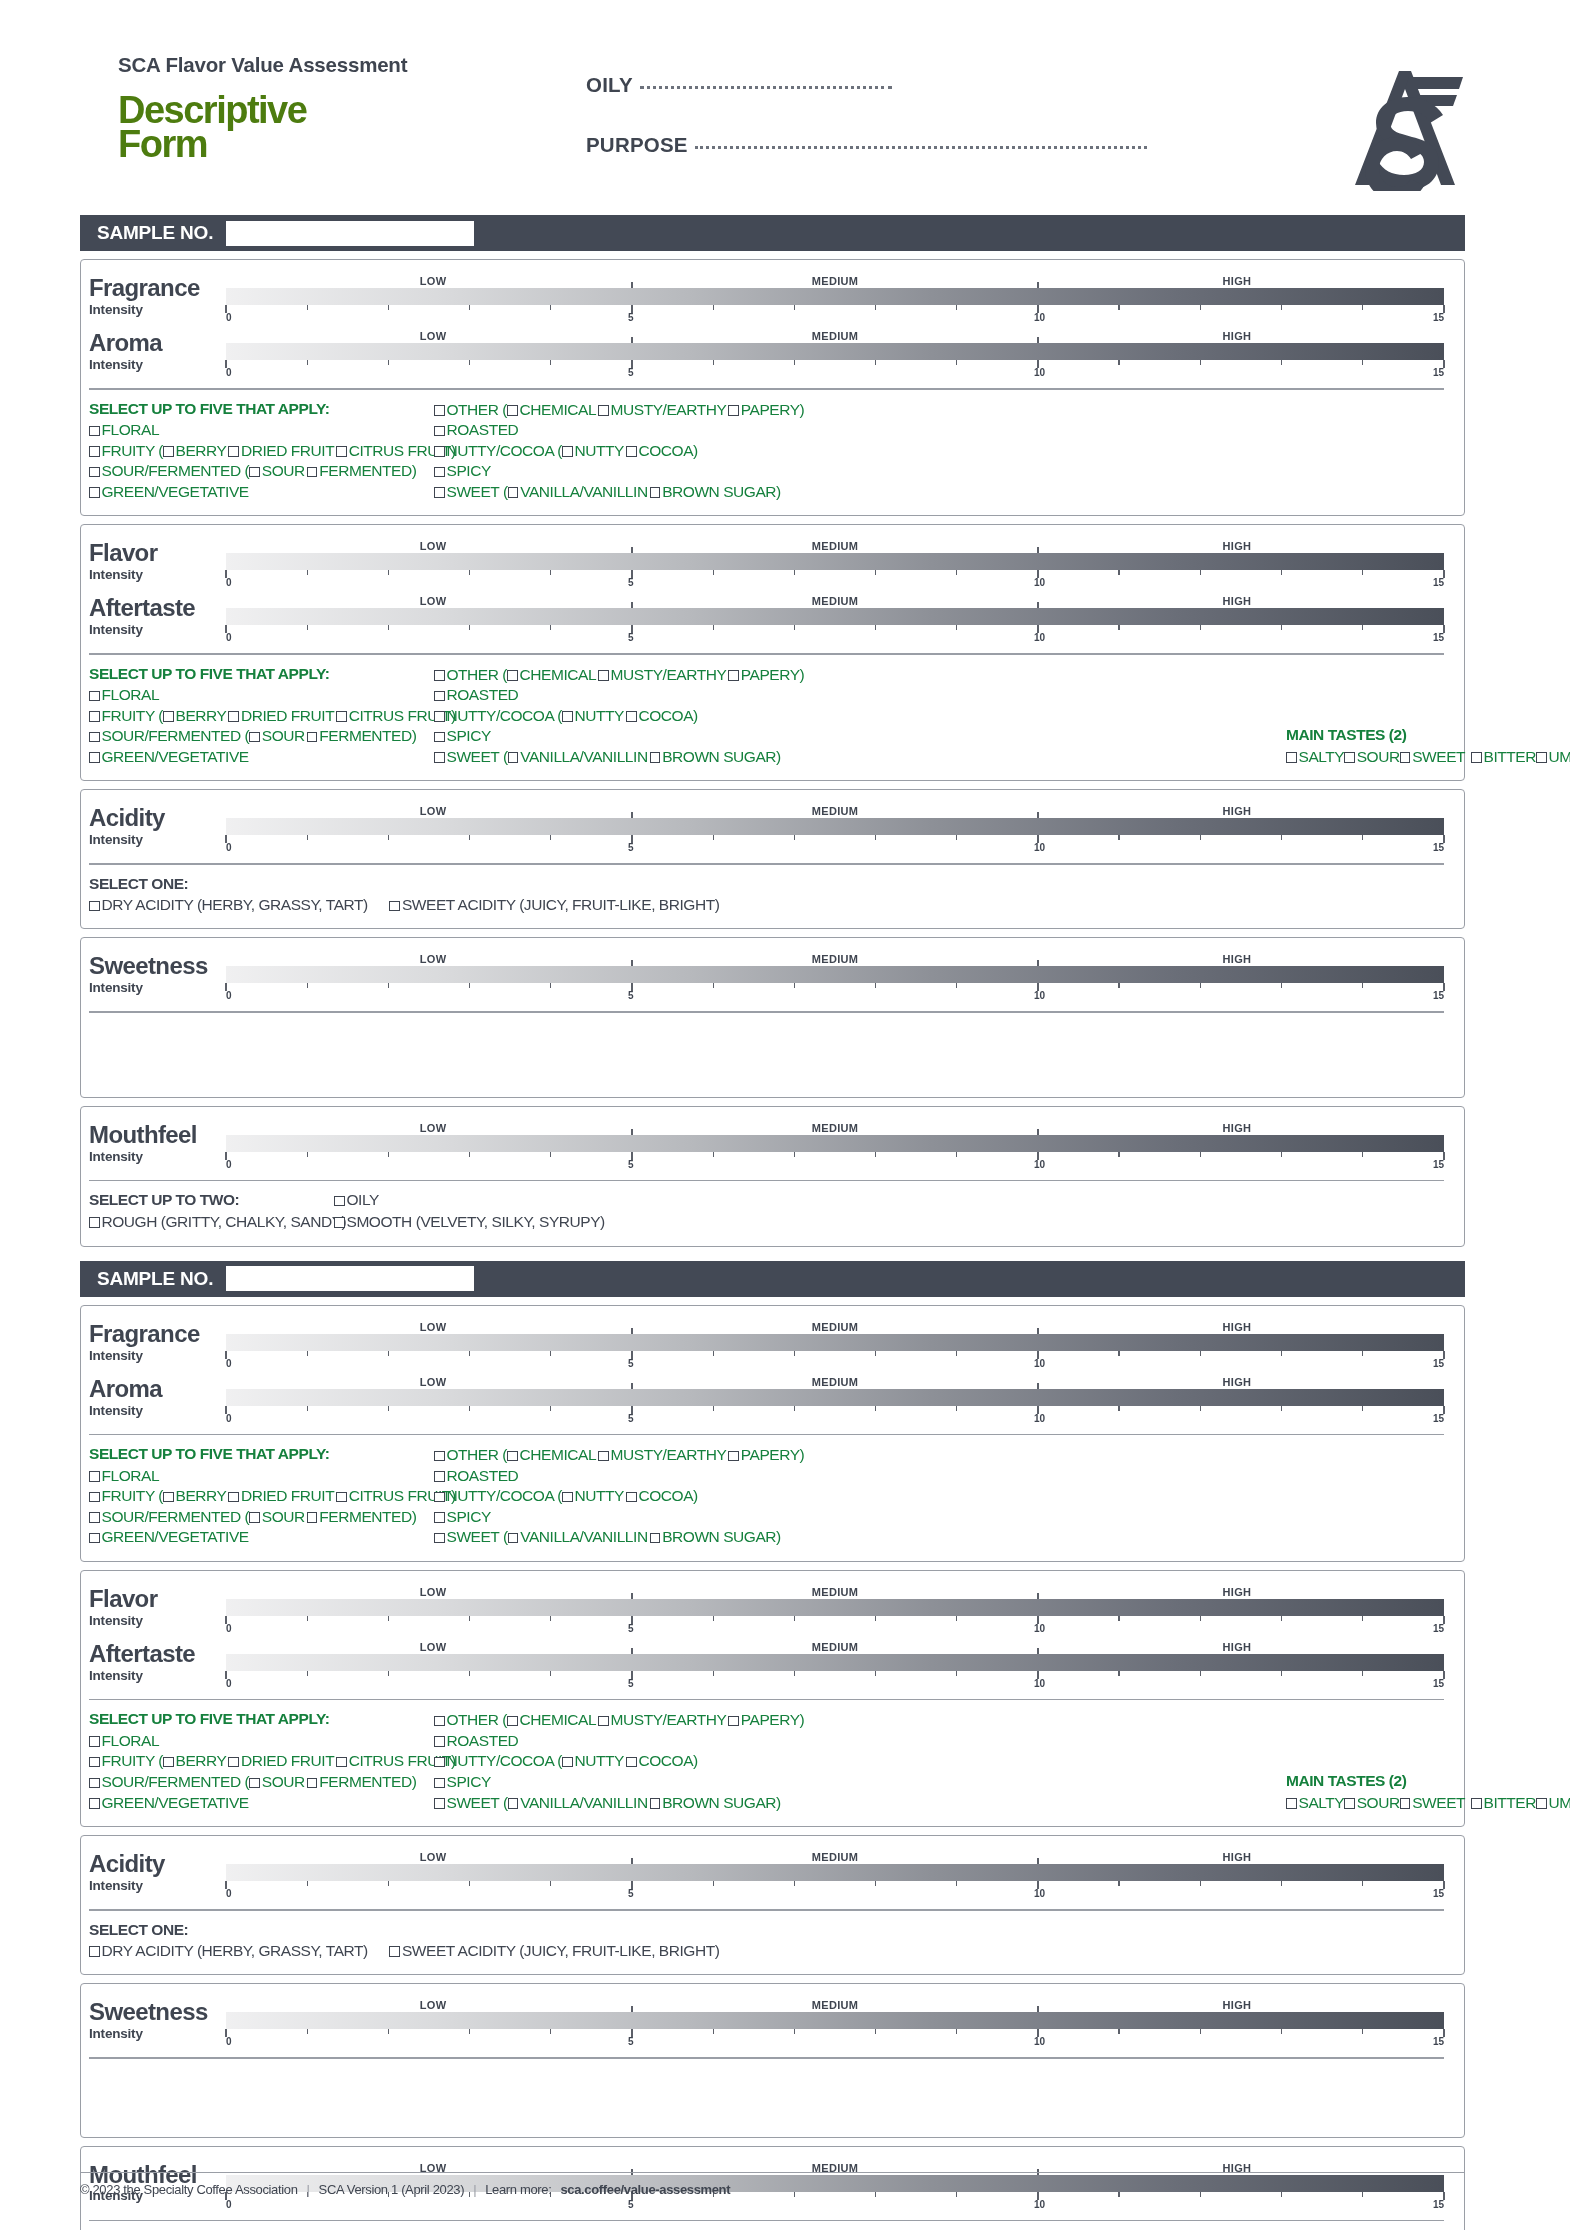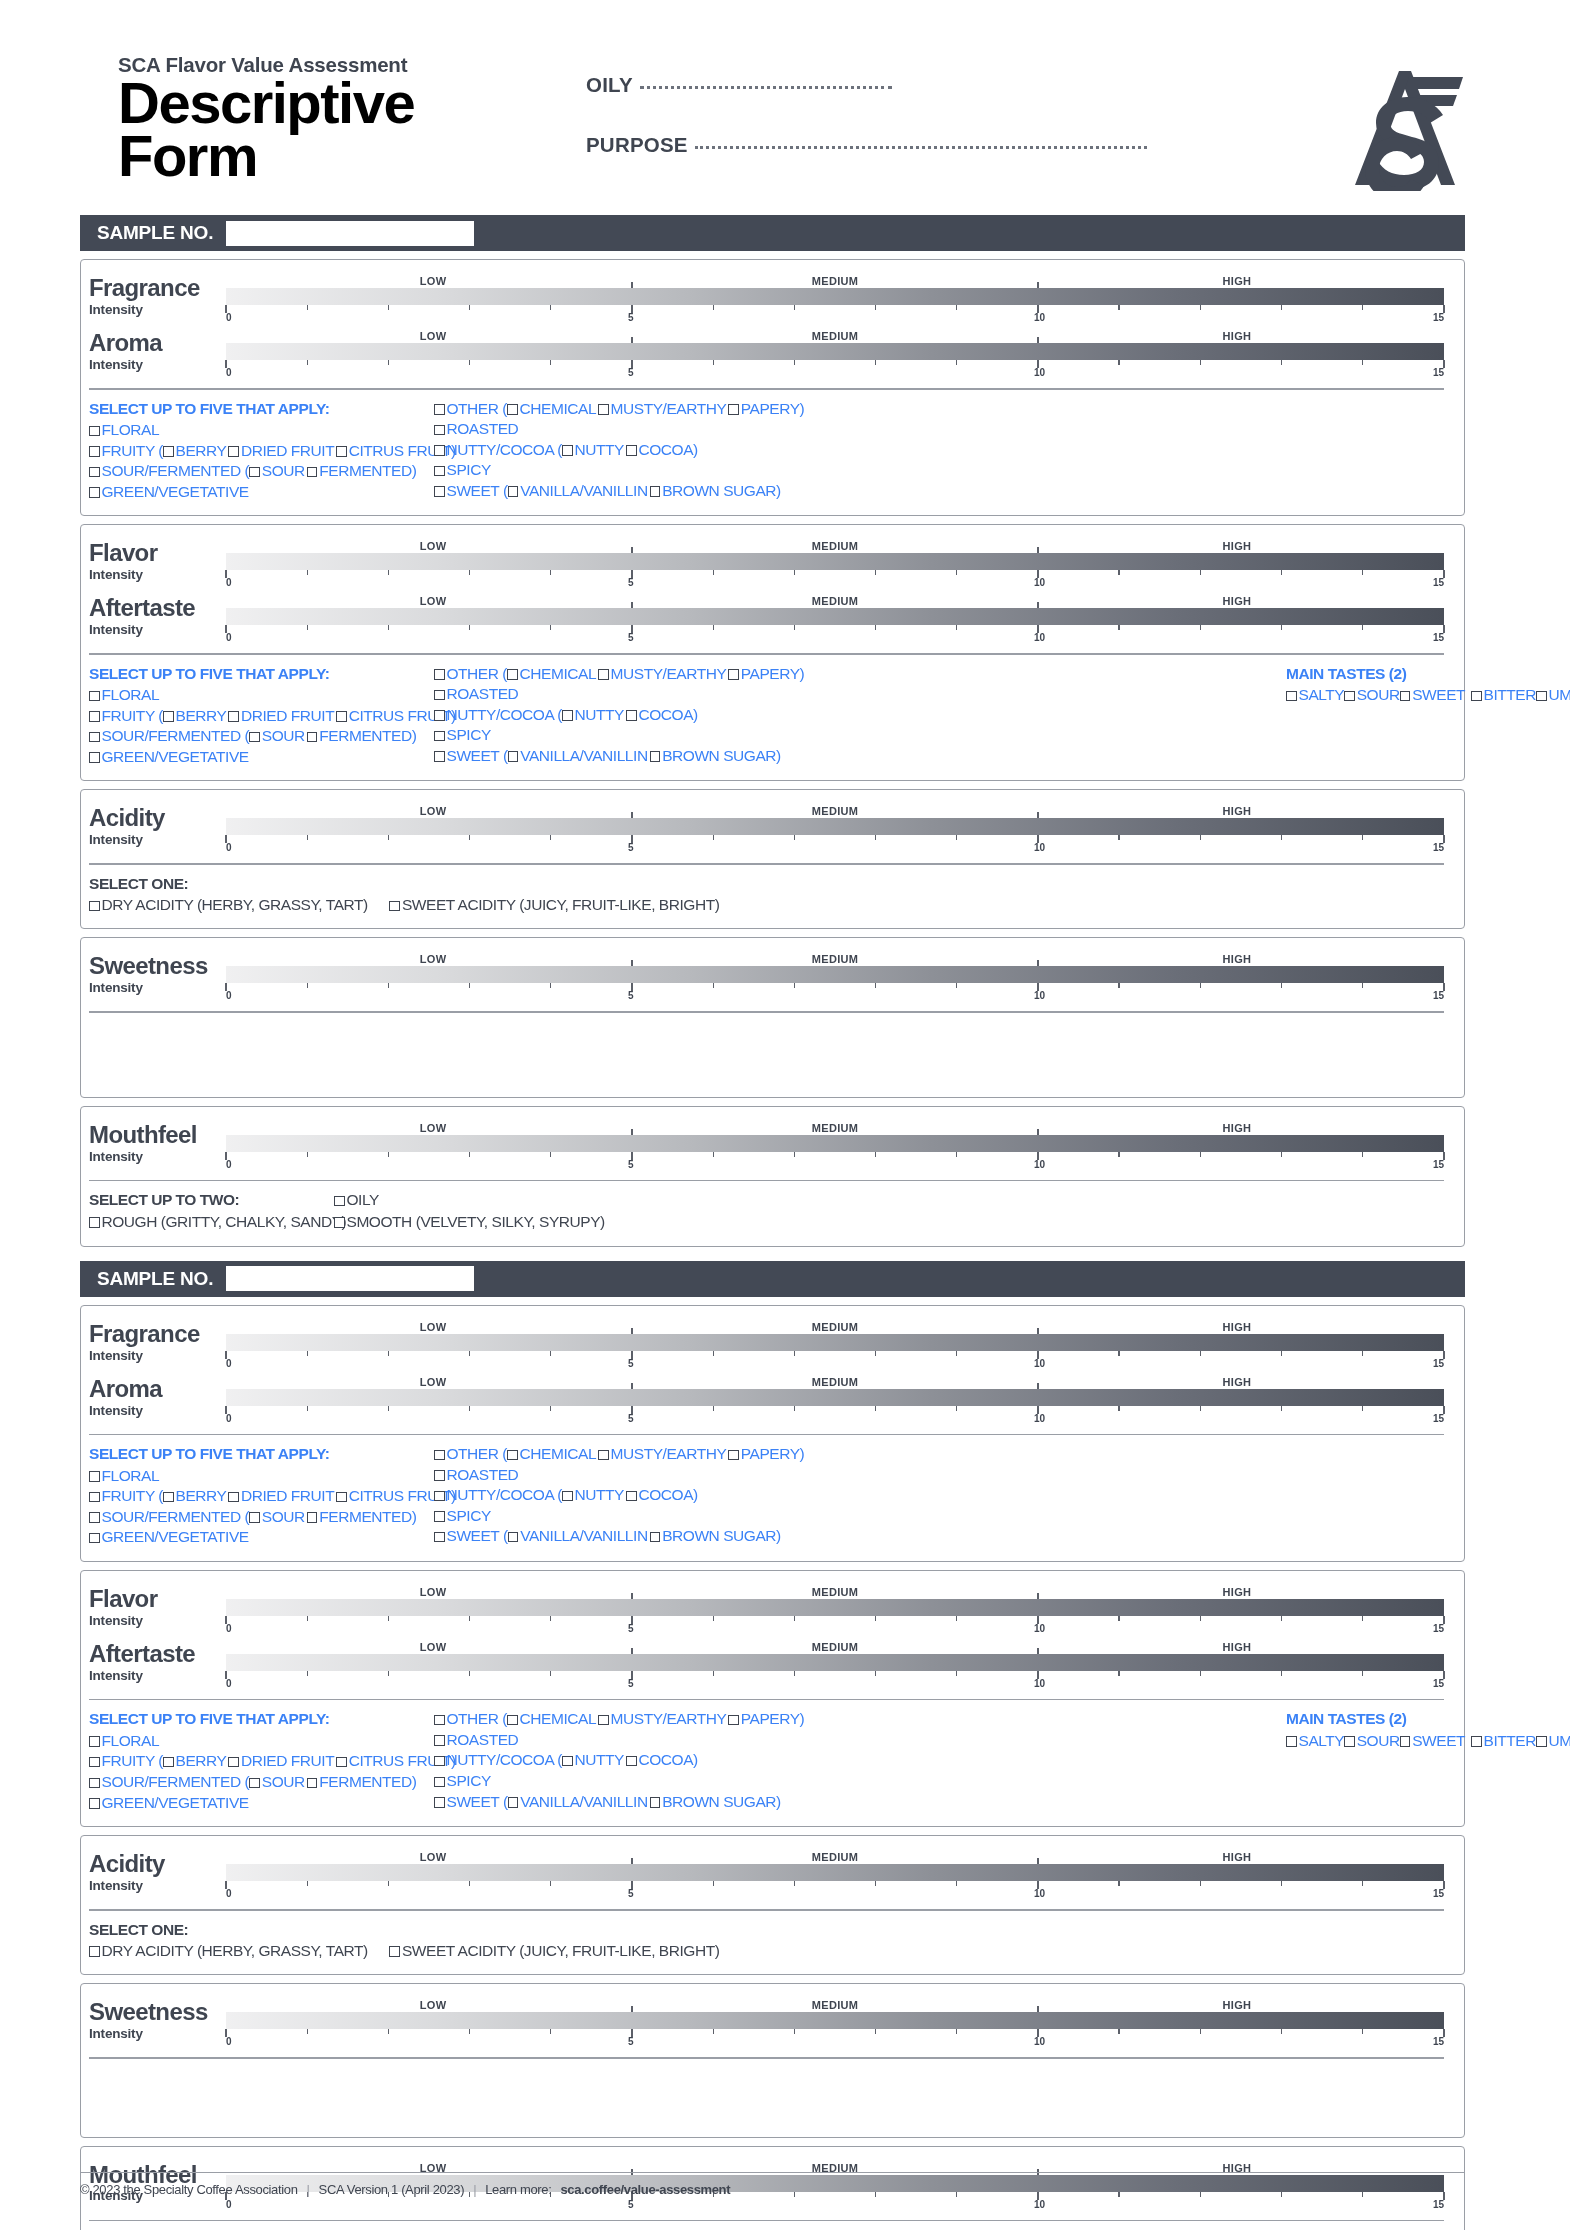--- a/index.html
+++ b/index.html
@@ -26,25 +26,26 @@
   }
   .header-left { width: 420px; flex: none; }
   .kicker {
     font-size: 20.5px;
     font-weight: bold;
     letter-spacing: -0.2px;
     color: #3f4550;
     line-height: 1;
   }
   .form-title {
-    font-size: 58px;
+    font-size: 38px;
     font-weight: bold;
     line-height: 0.92;
     letter-spacing: -1.5px;
-    color: #000000;
+    margin-top: 17px;
+    color: #4d7c0f;
   }
   .header-fields {
     flex: 1;
     padding-top: 18px;
     padding-left: 48px;
   }
   .field-row {
     display: flex;
     align-items: baseline;
     margin-bottom: 36px;
@@ -204,22 +205,23 @@
     height: 1.6px;
     background: #9a9ea6;
     margin: 9px 0 9px 0;
   }
 
   
   .desc-grid {
     display: flex;
     font-size: 15.5px;
     letter-spacing: -0.45px;
-    color: #3b82f6;
+    color: #15803d;
     line-height: 1.26;
+    align-items: flex-end;
   }
   .desc-col-a { width: 345px; flex: none; }
   .desc-col-b { flex: 1; }
   .desc-col-c { width: 158px; flex: none; }
   .col-title {
     font-weight: bold;
     font-size: 15.5px;
     letter-spacing: -0.45px;
     margin-bottom: 2px;
     white-space: nowrap;

